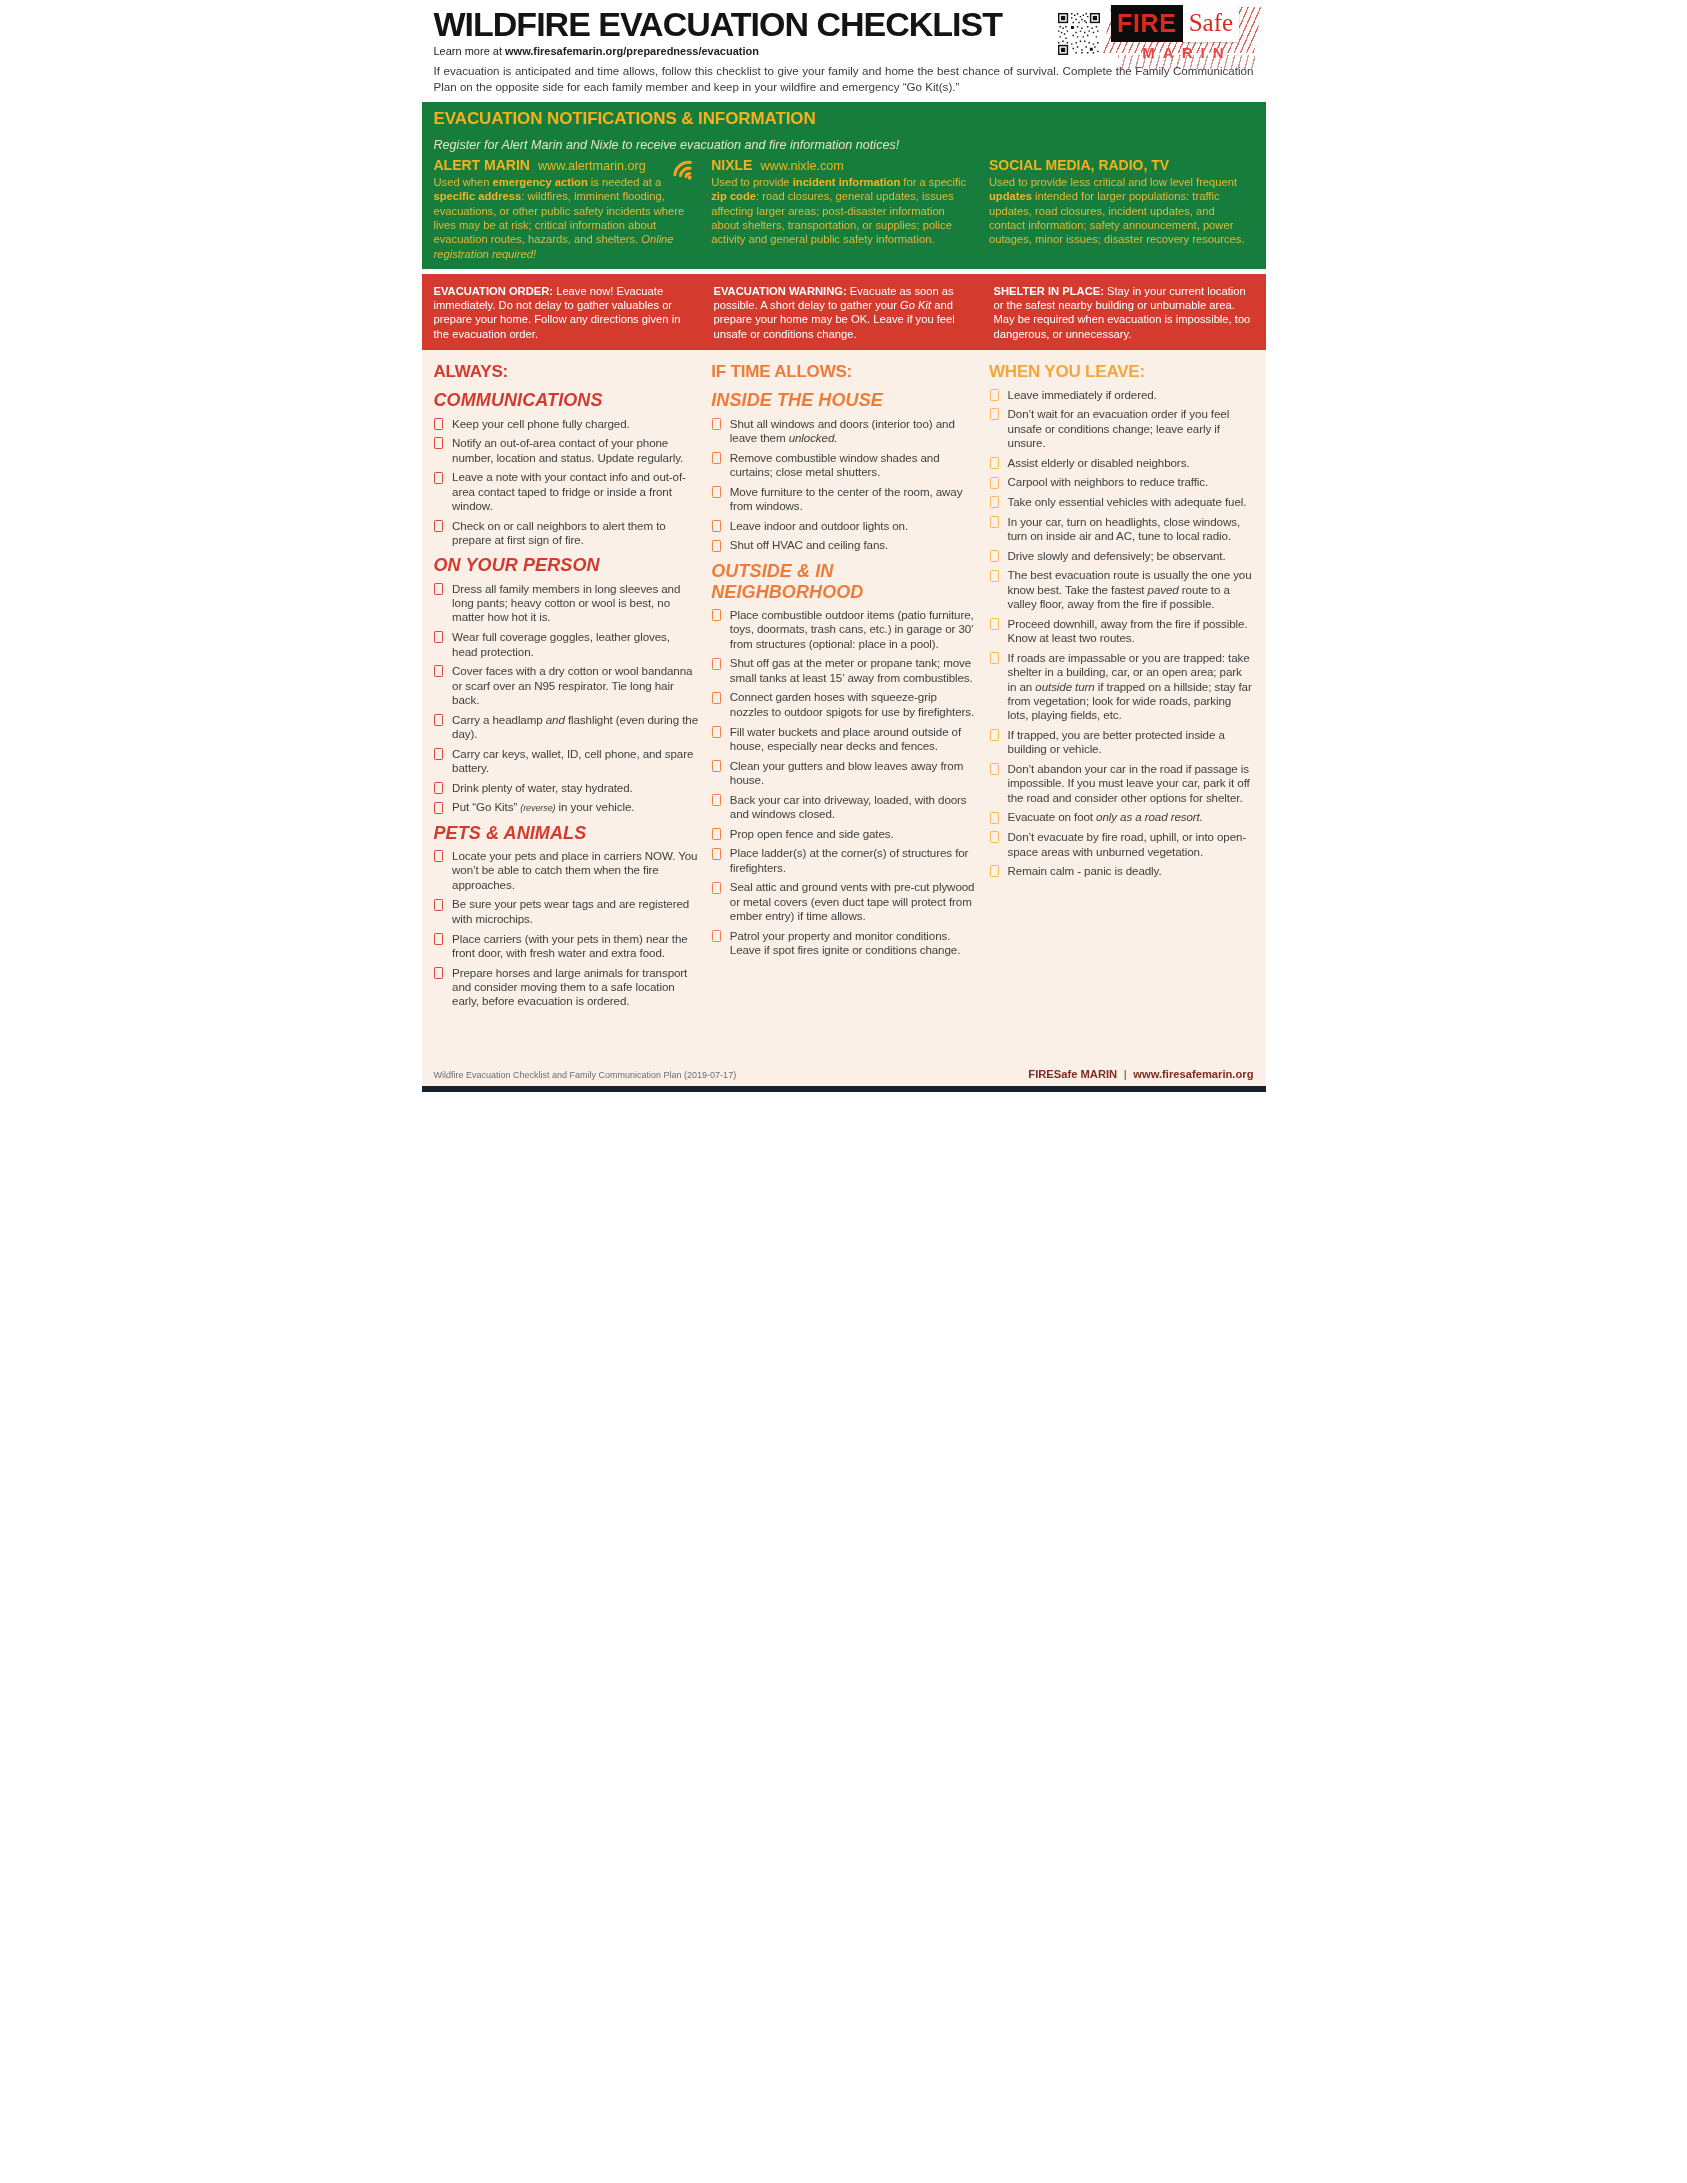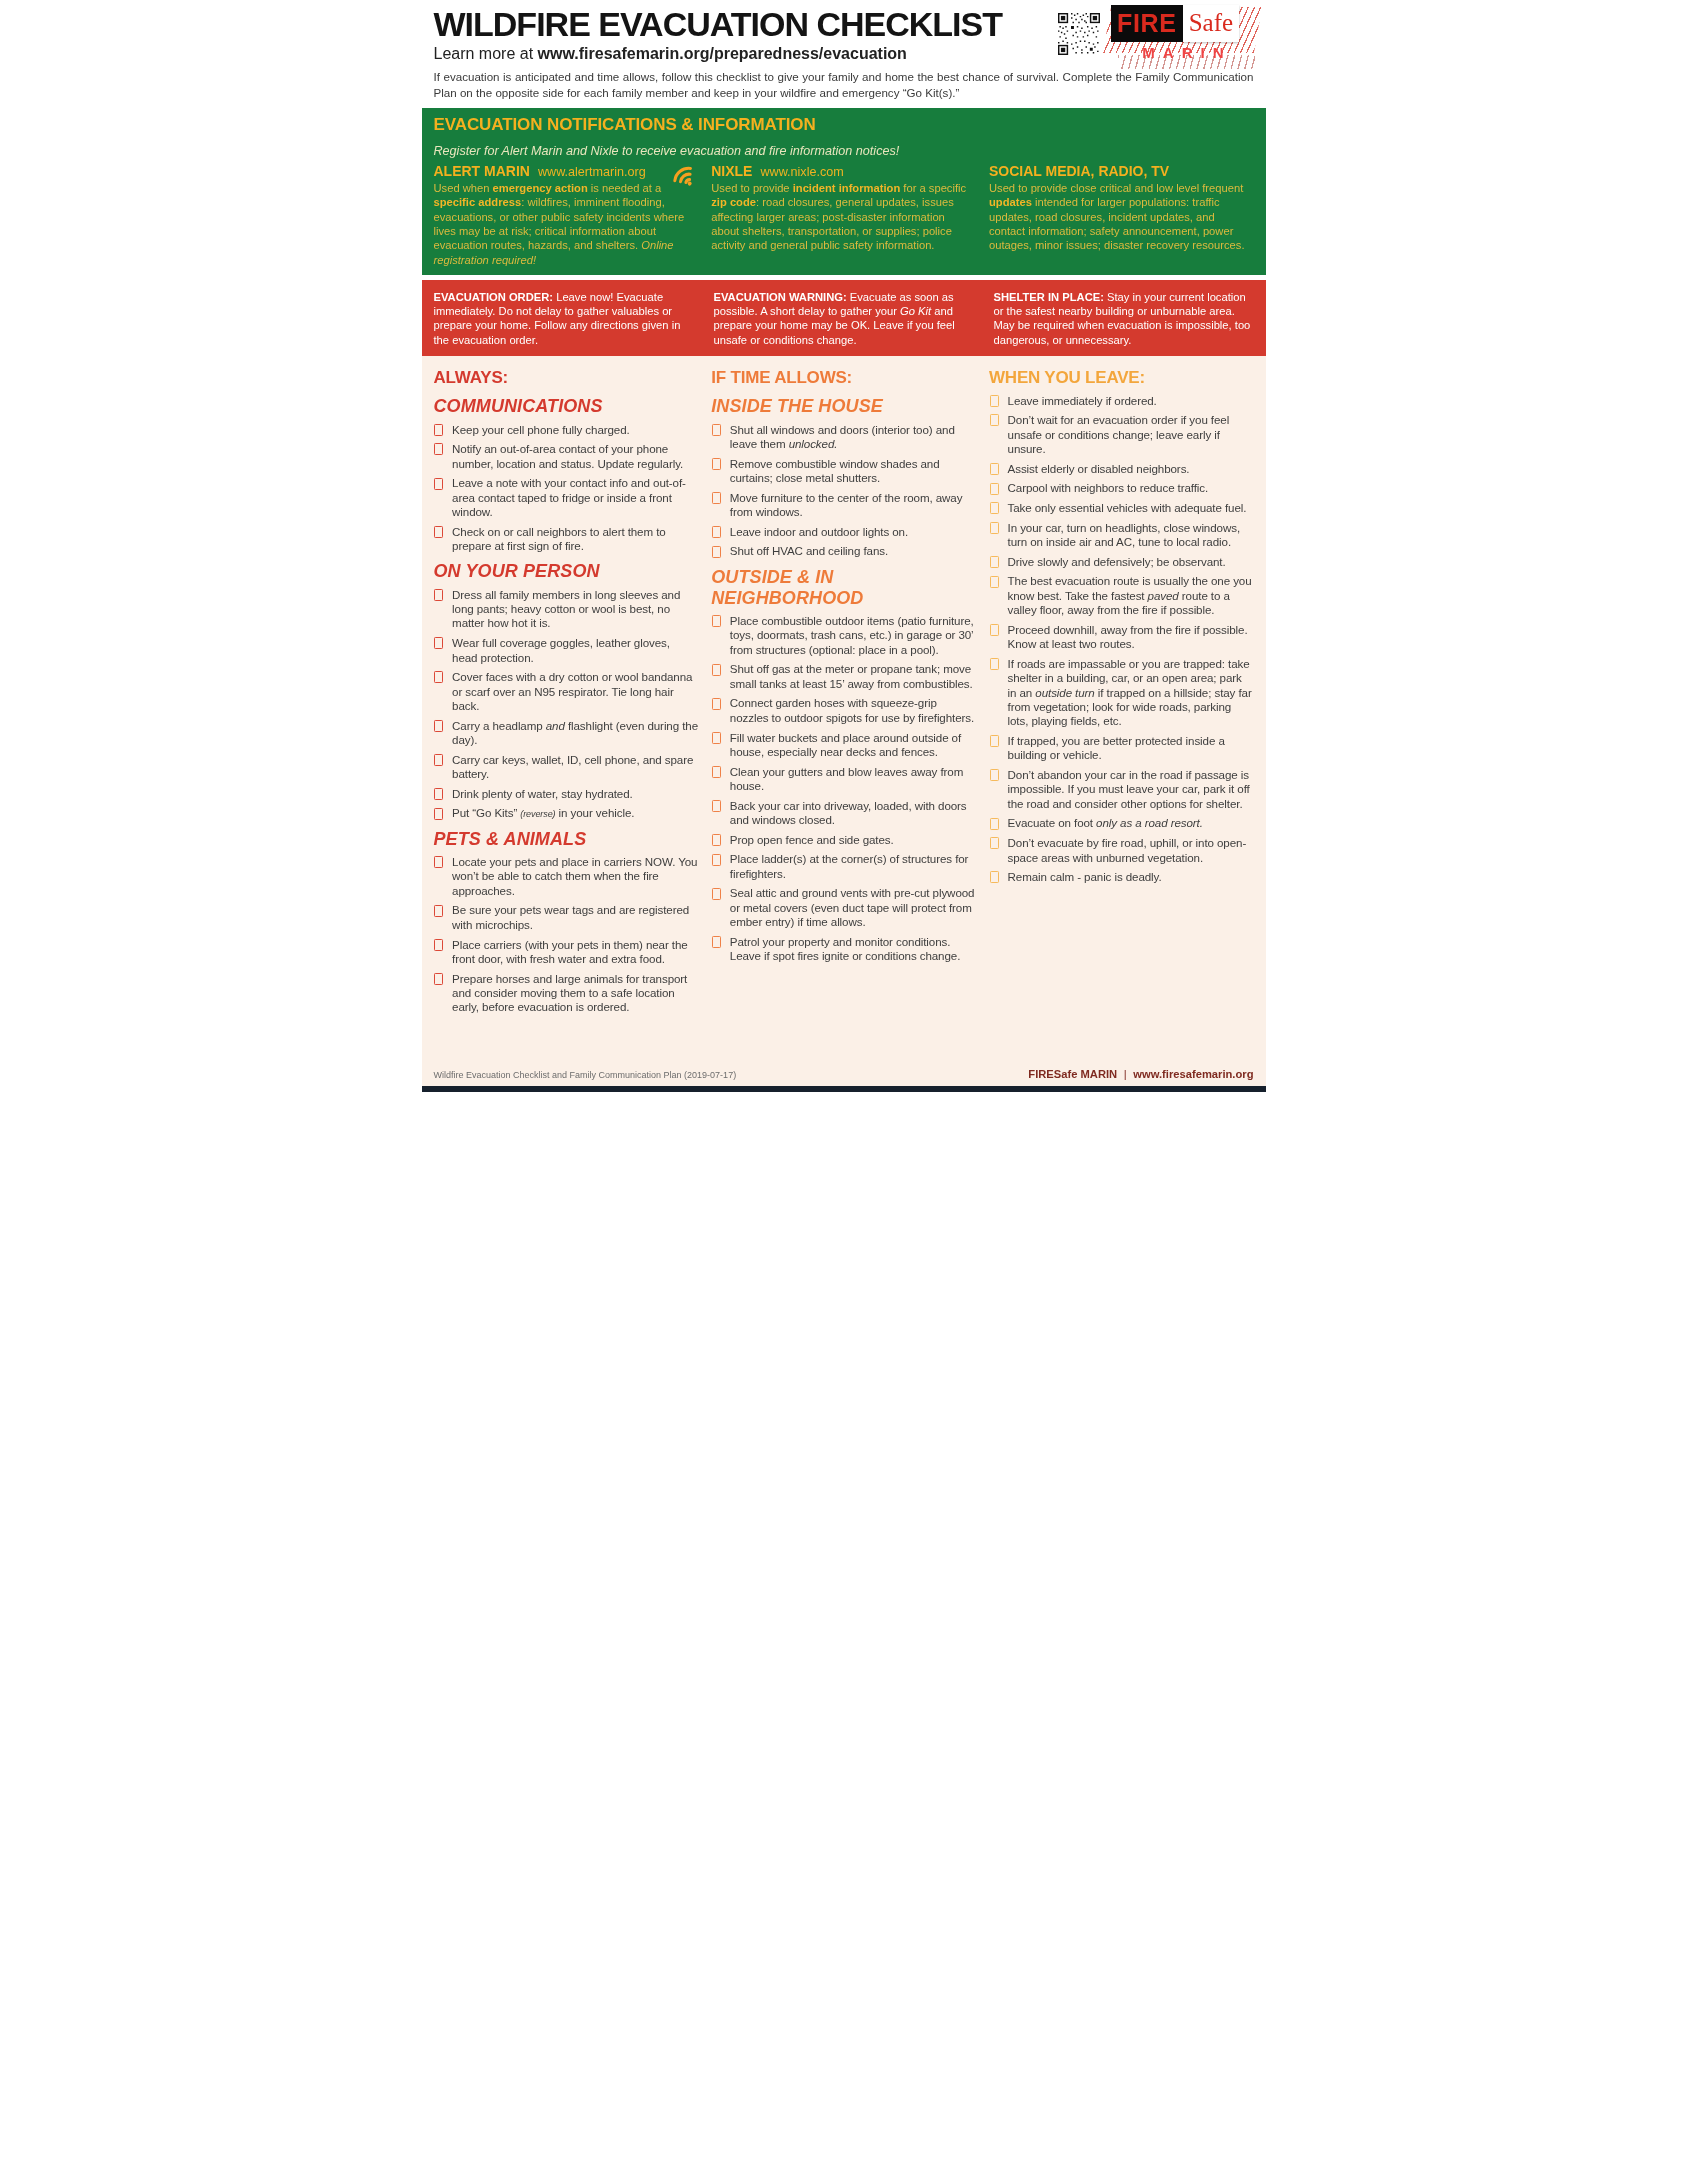--- a/index.html
+++ b/index.html
@@ -2,21 +2,21 @@
 <html style="font-size:10.6px"><head>
 <meta charset="utf-8">
 <style>
   html,body{margin:0;padding:0;background:#fff;}
   .page{width:844px;height:1092px;margin:0 auto;background:#fff;position:relative;
         display:flex;flex-direction:column;overflow:hidden;
         font-family:"Liberation Sans",sans-serif;color:#3d3d3d;}
   
   .header{position:relative;padding:6.6px 12px 0 12px;background:#fff;}
   .doc-title{font-size:34px;font-weight:800;letter-spacing:-1px;color:#141414;line-height:1.02;}
-  .learn{font-size:16px;color:#222;margin-top:3.3px;}
+  .learn{font-size:11px;color:#222;margin-top:3.3px;}
   .learn .url{font-weight:700;}
   .logo-row{position:absolute;top:5.3px;right:10.6px;display:flex;gap:10.6px;align-items:flex-start;}
   .qr{width:42px;height:42px;margin-top:8px;}
   .fsm{position:relative;width:144px;height:64px;}
   .fsm-stripes{position:absolute;left:-4px;right:-2.6px;top:1.3px;bottom:17px;
       background:repeating-linear-gradient(105deg,rgba(210,35,22,.7) 0 1.3px,transparent 1.3px 6px);
       transform:skewX(-10deg);}
   .fsm-stripes2{position:absolute;left:6.6px;right:0;bottom:0;height:14.6px;
       background:repeating-linear-gradient(105deg,rgba(160,25,15,.45) 0 1.3px,transparent 1.3px 6.6px);}
   .fsm-boxes{position:relative;display:flex;align-items:stretch;}
@@ -128,21 +128,21 @@
         <div class="gc-head">
           <span class="gc-name">NIXLE</span>
           <span class="gc-url">www.nixle.com</span>
         </div>
         <div class="gc-body"><span>Used to provide </span><span class="b">incident information</span><span> for a specific </span><span class="b">zip code</span><span>: road closures, general updates, issues affecting larger areas; post-disaster information about shelters, transportation, or supplies; police activity and general public safety information.</span></div>
       </div>
       <div class="g-col">
         <div class="gc-head">
           <span class="gc-name">SOCIAL MEDIA, RADIO, TV</span>
         </div>
-        <div class="gc-body"><span>Used to provide close critical and low level frequent </span><span class="b">updates</span><span> intended for larger populations: traffic updates, road closures, incident updates, and contact information; safety announcement, power outages, minor issues; disaster recovery resources.</span></div>
+        <div class="gc-body"><span>Used to provide less critical and low level frequent </span><span class="b">updates</span><span> intended for larger populations: traffic updates, road closures, incident updates, and contact information; safety announcement, power outages, minor issues; disaster recovery resources.</span></div>
       </div>
     </div>
   </div>
 
   <div class="redband">
     <div class="red-box"><span class="b">EVACUATION ORDER: </span><span>Leave now! Evacuate immediately. Do not delay to gather valuables or prepare your home. Follow any directions given in the evacuation order.</span></div>
     <div class="red-box"><span class="b">EVACUATION WARNING: </span><span>Evacuate as soon as possible. A short delay to gather your </span><span class="i">Go Kit</span><span> and prepare your home may be OK. Leave if you feel unsafe or conditions change.</span></div>
     <div class="red-box"><span class="b">SHELTER IN PLACE: </span><span>Stay in your current location or the safest nearby building or unburnable area. May be required when evacuation is impossible, too dangerous, or unnecessary.</span></div>
   </div>
 

